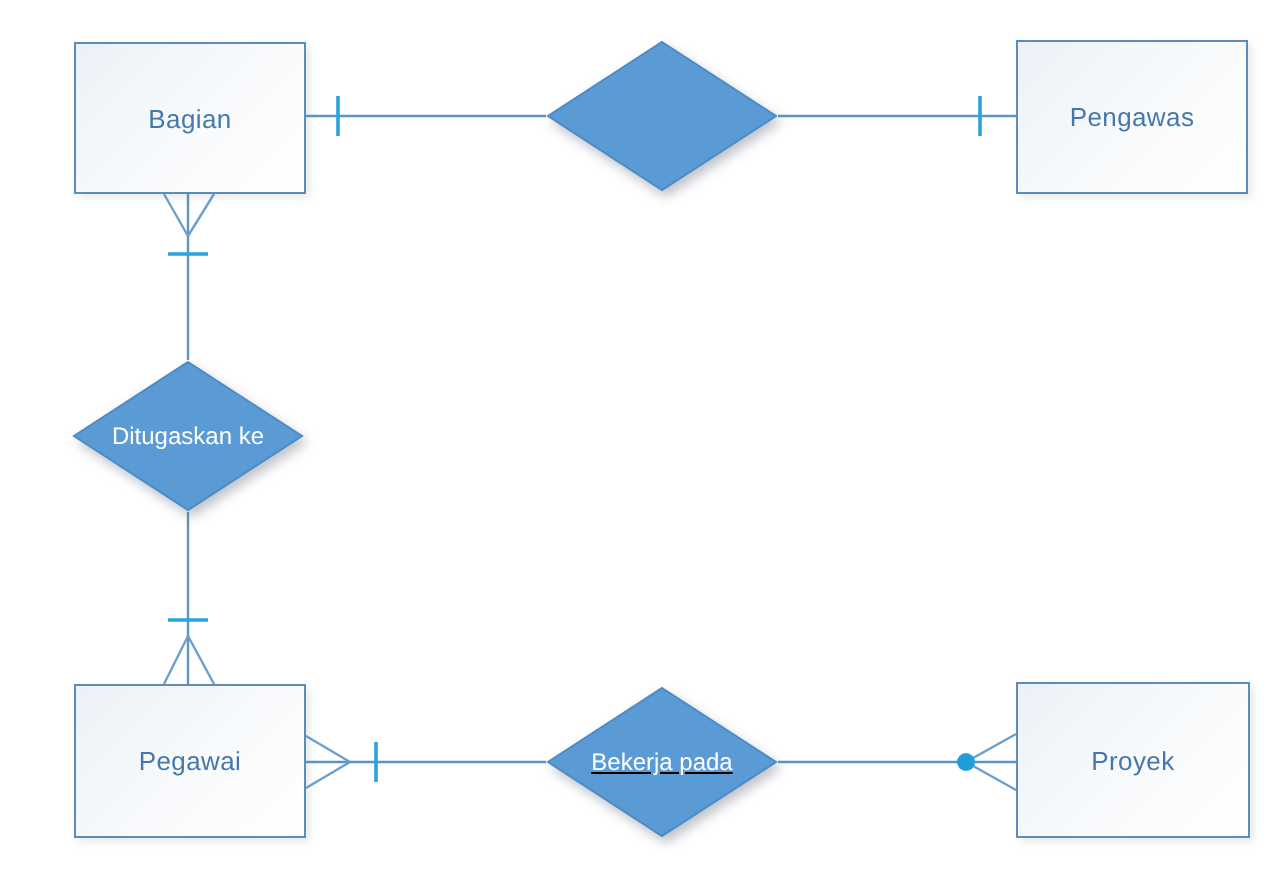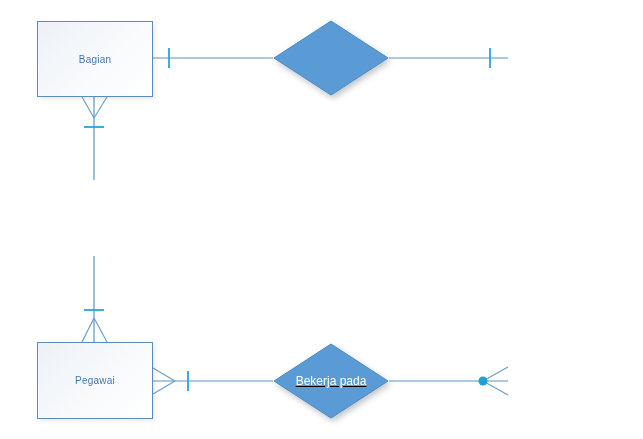--- a/index.html
+++ b/index.html
@@ -30,21 +30,21 @@
     box-sizing: border-box;
     border: 1px solid #5b8db8;
     background: linear-gradient(135deg, #edf1f7 0%, #f8fafc 55%, #ffffff 100%);
     box-shadow: 2px 2px 4px rgba(120,140,160,0.18);
     display: flex;
     align-items: center;
     justify-content: center;
   }
   .entity-label {
     color: #4478ad;
-    font-size: 10px;
+    font-size: 13px;
     letter-spacing: 0.2px;
     white-space: nowrap;
   }
   .relationship {
     position: absolute;
     display: flex;
     align-items: center;
     justify-content: center;
   }
   .diamond-svg {
@@ -100,28 +100,40 @@
         <line x1="389" y1="381" x2="508" y2="381" class="wire"></line>
         <line x1="483" y1="381" x2="508" y2="367" class="foot"></line>
         <line x1="483" y1="381" x2="508" y2="395" class="foot"></line>
         <circle cx="483" cy="381" r="4.5" class="dot"></circle>
       </g>
     </svg>
 
   <div class="entity" style="left: 37px; top: 21px; width: 116px; height: 76px;">
     <span class="entity-label">Bagian</span>
   </div>
+  <div class="entity" style="left: 508px; top: 20px; width: 116px; height: 77px;">
+    <span class="entity-label">Pengawas</span>
+  </div>
   <div class="entity" style="left: 37px; top: 342px; width: 116px; height: 77px;">
     <span class="entity-label">Pegawai</span>
+  </div>
+  <div class="entity" style="left: 508px; top: 341px; width: 117px; height: 78px;">
+    <span class="entity-label">Proyek</span>
   </div>
 
   <div class="relationship" style="left: 273px; top: 20px; width: 116px; height: 76px;">
     <svg class="diamond-svg" width="116" height="76">
         <polygon points="58,1 115,38 58,75 1,38"></polygon>
       </svg>
+  </div>
+  <div class="relationship" style="left: 36px; top: 180px; width: 116px; height: 76px;">
+    <svg class="diamond-svg" width="116" height="76">
+        <polygon points="58,1 115,38 58,75 1,38"></polygon>
+      </svg>
+    <span class="rel-label">Ditugaskan ke</span>
   </div>
   <div class="relationship" style="left: 273px; top: 343px; width: 116px; height: 76px; text-decoration: underline;">
     <svg class="diamond-svg" width="116" height="76">
         <polygon points="58,1 115,38 58,75 1,38"></polygon>
       </svg>
     <span class="rel-label">Bekerja pada</span>
   </div>
 </div>
 
 </body></html>

